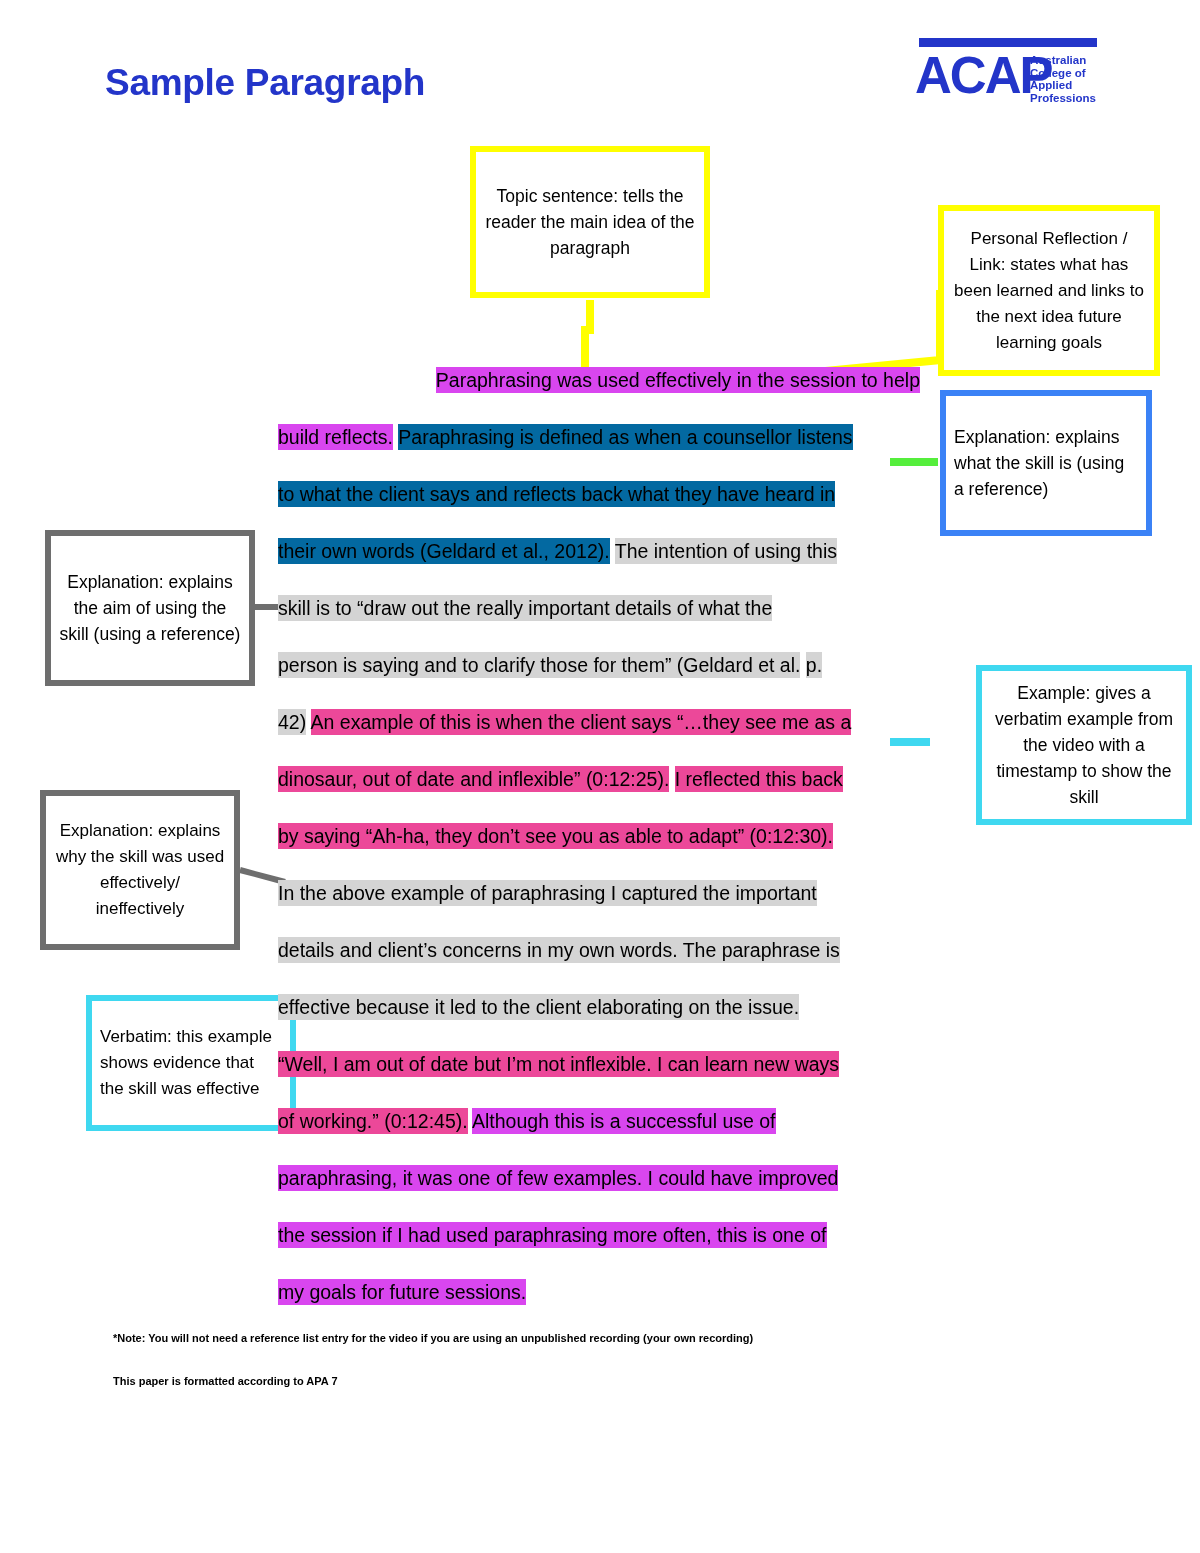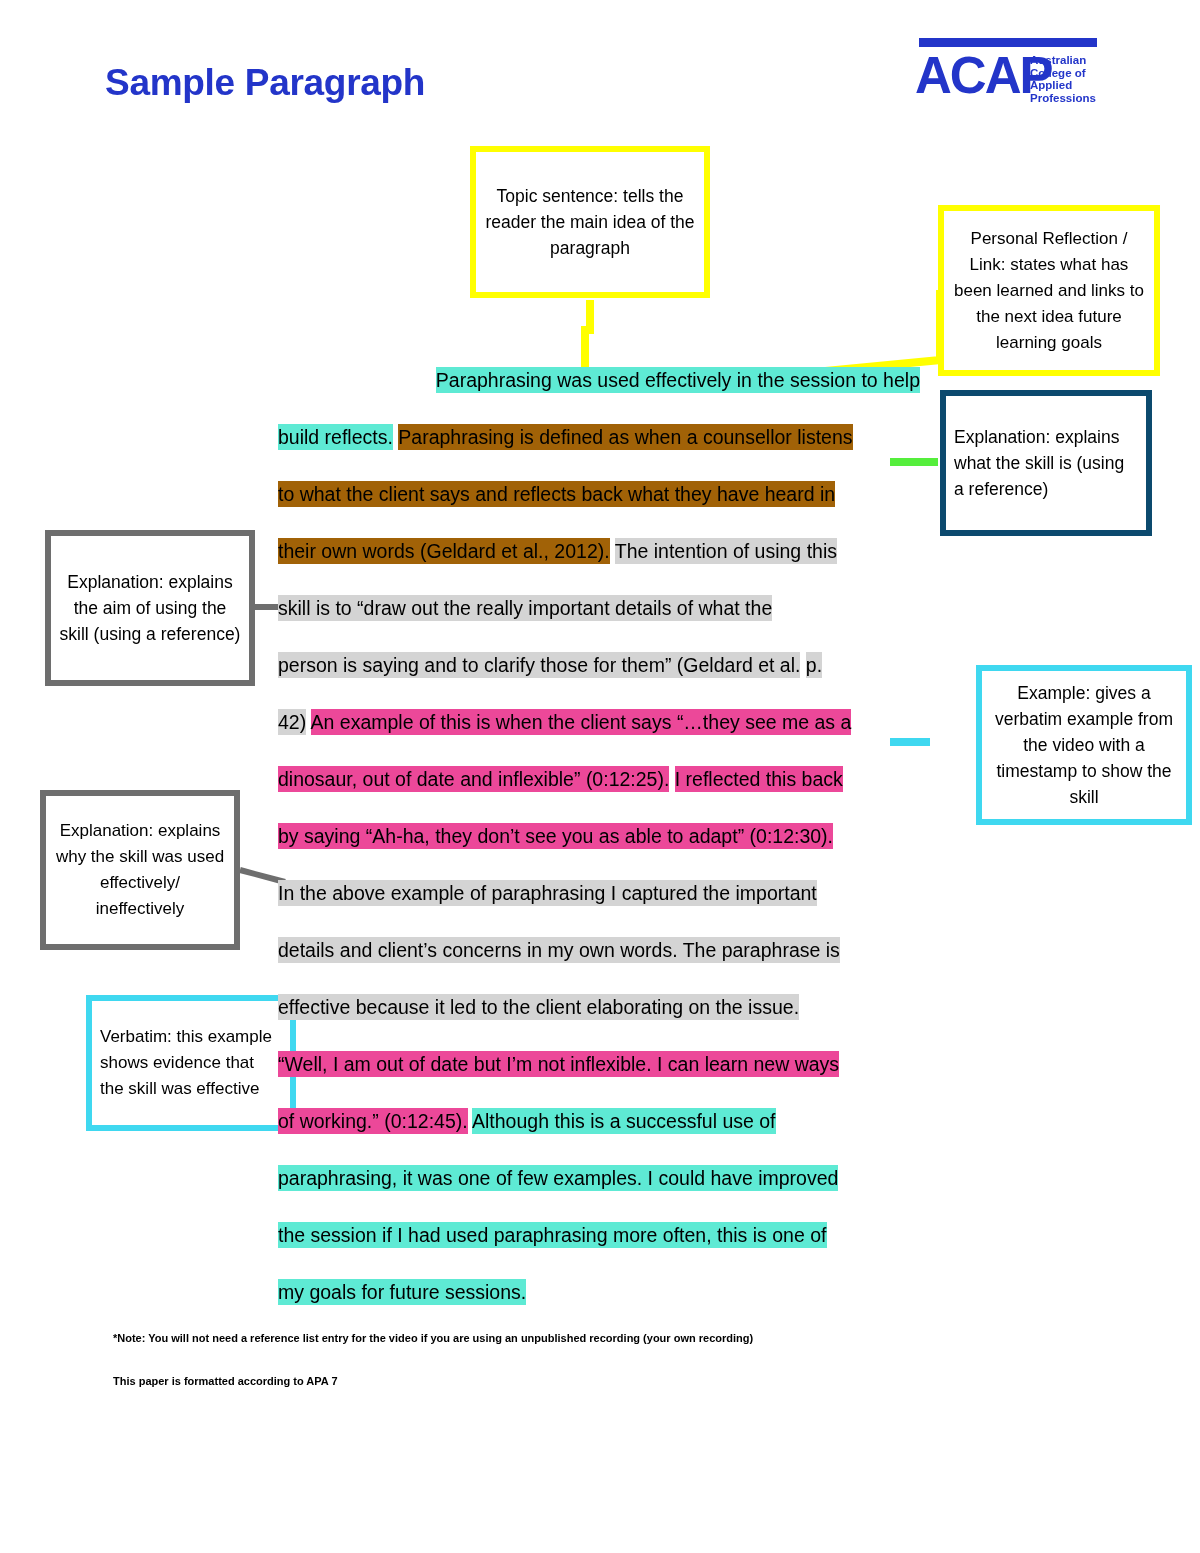--- a/index.html
+++ b/index.html
@@ -38,21 +38,21 @@
   
   .box{
     position:absolute;box-sizing:border-box;background:#fff;
     text-align:center;line-height:26px;font-size:17.5px;
     display:flex;align-items:center;justify-content:center;
   }
   .box .inner{padding:2px 8px;width:100%;}
   .box b{font-weight:normal;}
 
   .box-yellow{border:6px solid #ffff00;}
-  .box-green{border:6px solid #0c4a6e;}
+  .box-green{border:6px solid #3b82f6;}
   .box-cyan{border:6px solid #3fd8f0;margin-left:46px;}
   .box-grey{border:6px solid #6e6e6e;}
 
   #topic-box{left:470px;top:146px;width:240px;height:152px;}
   #reflection-box{left:938px;top:205px;width:222px;height:171px;}
   #expl-green-box{left:940px;top:390px;width:212px;height:146px;}
   #expl-aim-box{left:45px;top:530px;width:210px;height:156px;}
   #example-box{left:930px;top:665px;width:216px;height:160px;}
   #expl-why-box{left:40px;top:790px;width:200px;height:160px;}
   #verbatim-box{left:40px;top:995px;width:210px;height:136px;}
@@ -61,22 +61,22 @@
   
   #connectors{position:absolute;left:0;top:0;width:1200px;height:1553px;}
 
   
   .para{
     position:absolute;left:278px;top:352px;width:642px;
     font-size:19.5px;line-height:57px;
     text-align:left;
   }
   .para span{padding:2px 0;}
-  .hl-y{background:#5eead4;}
-  .hl-g{background:#a16207;}
+  .hl-y{background:#d946ef;}
+  .hl-g{background:#0369a1;}
   .hl-c{background:#ec4899;}
   .hl-k{background:#d4d4d4;text-align:right;}
 
   .pline{white-space:nowrap;height:57px;}
 
   
   .footnote{
     position:absolute;font-size:11px;font-weight:bold;color:#000;
     white-space:nowrap;
   }

